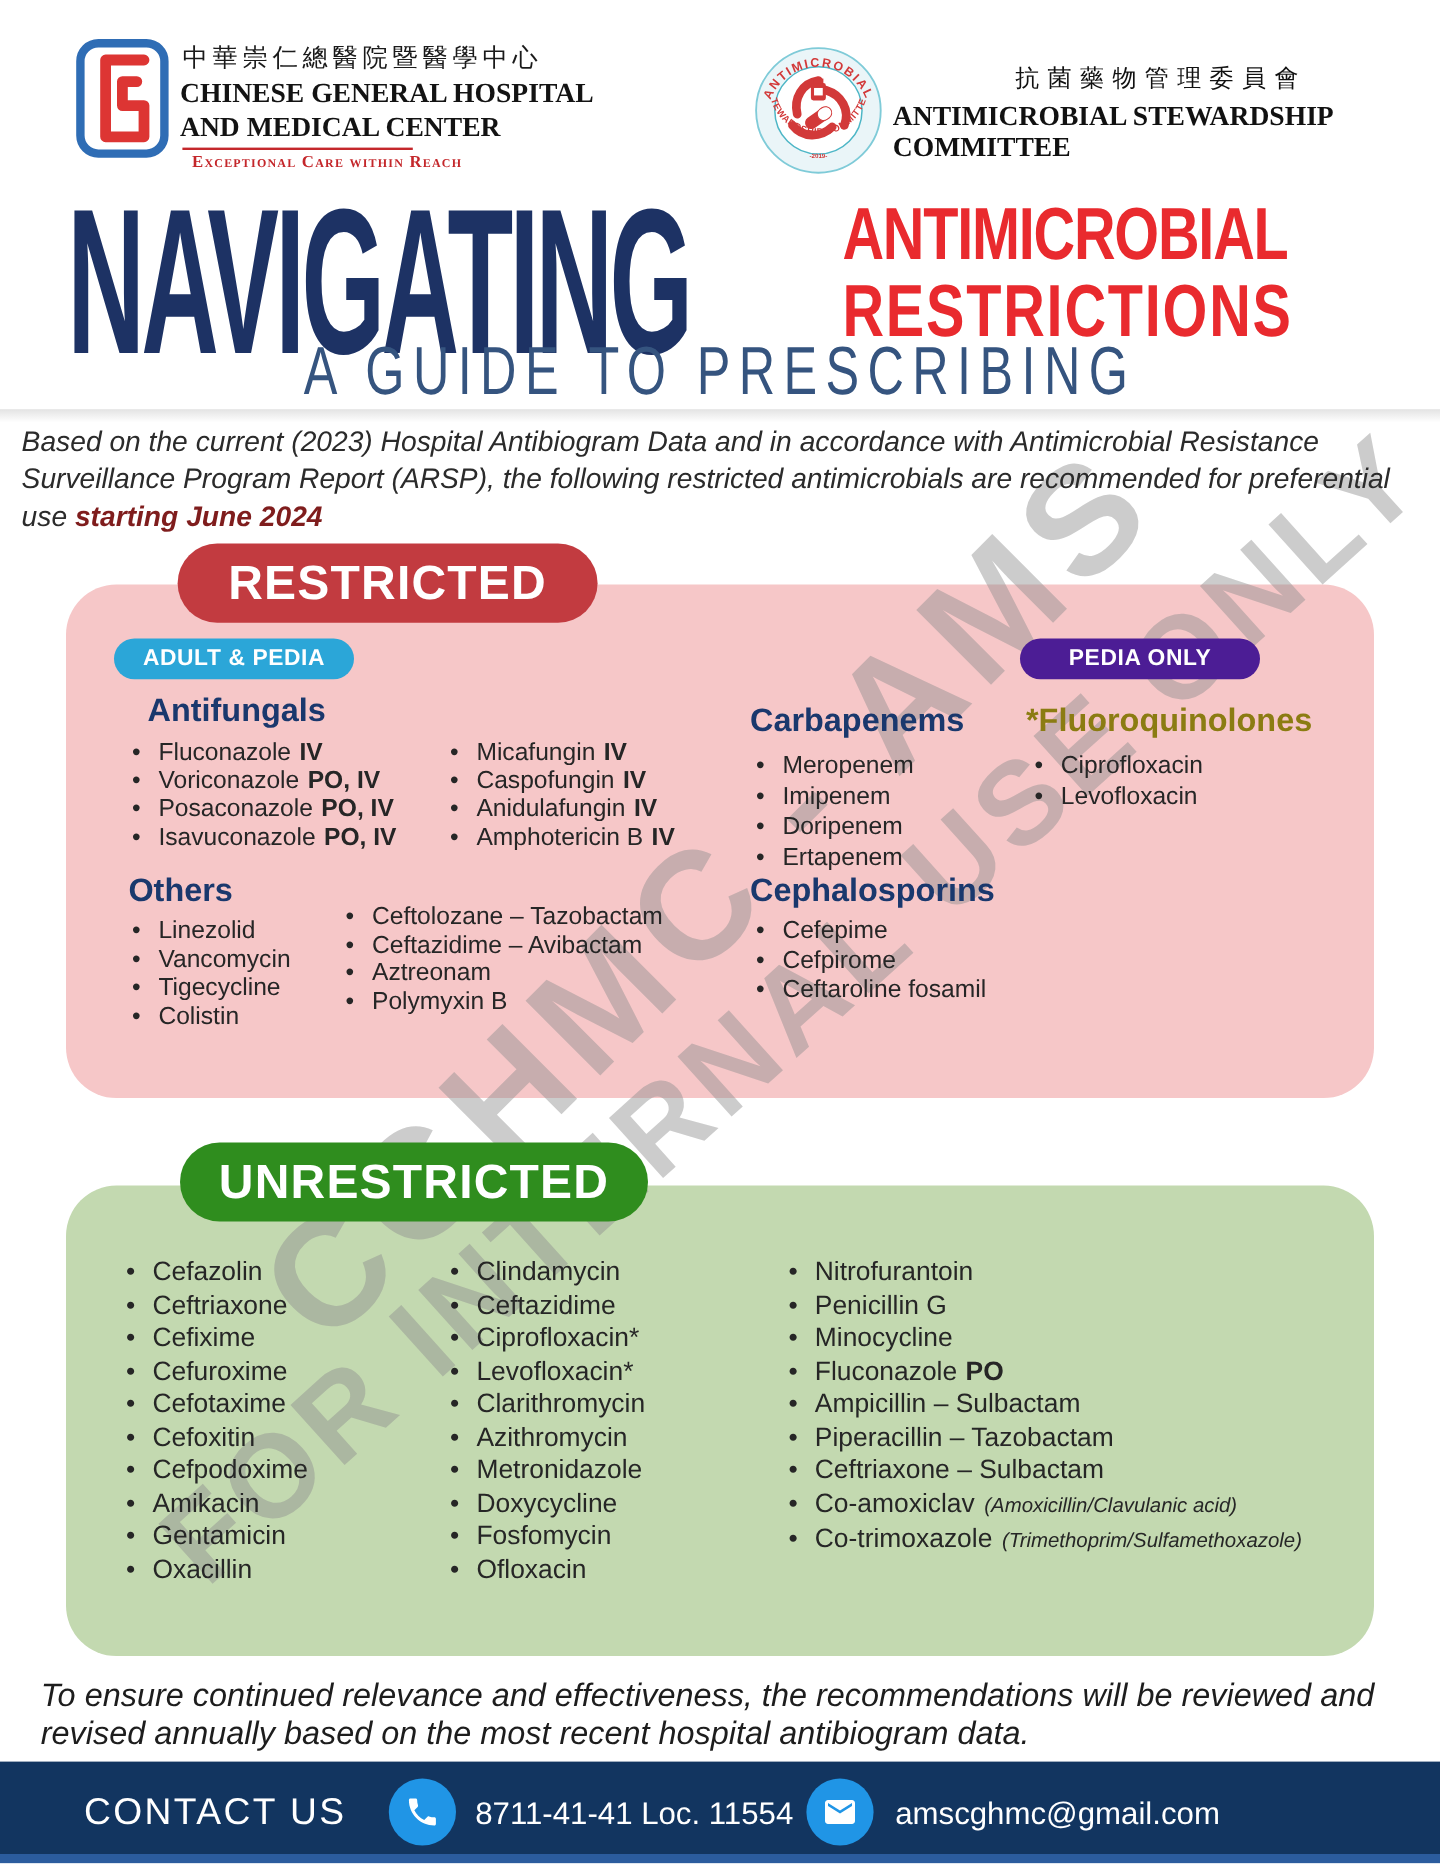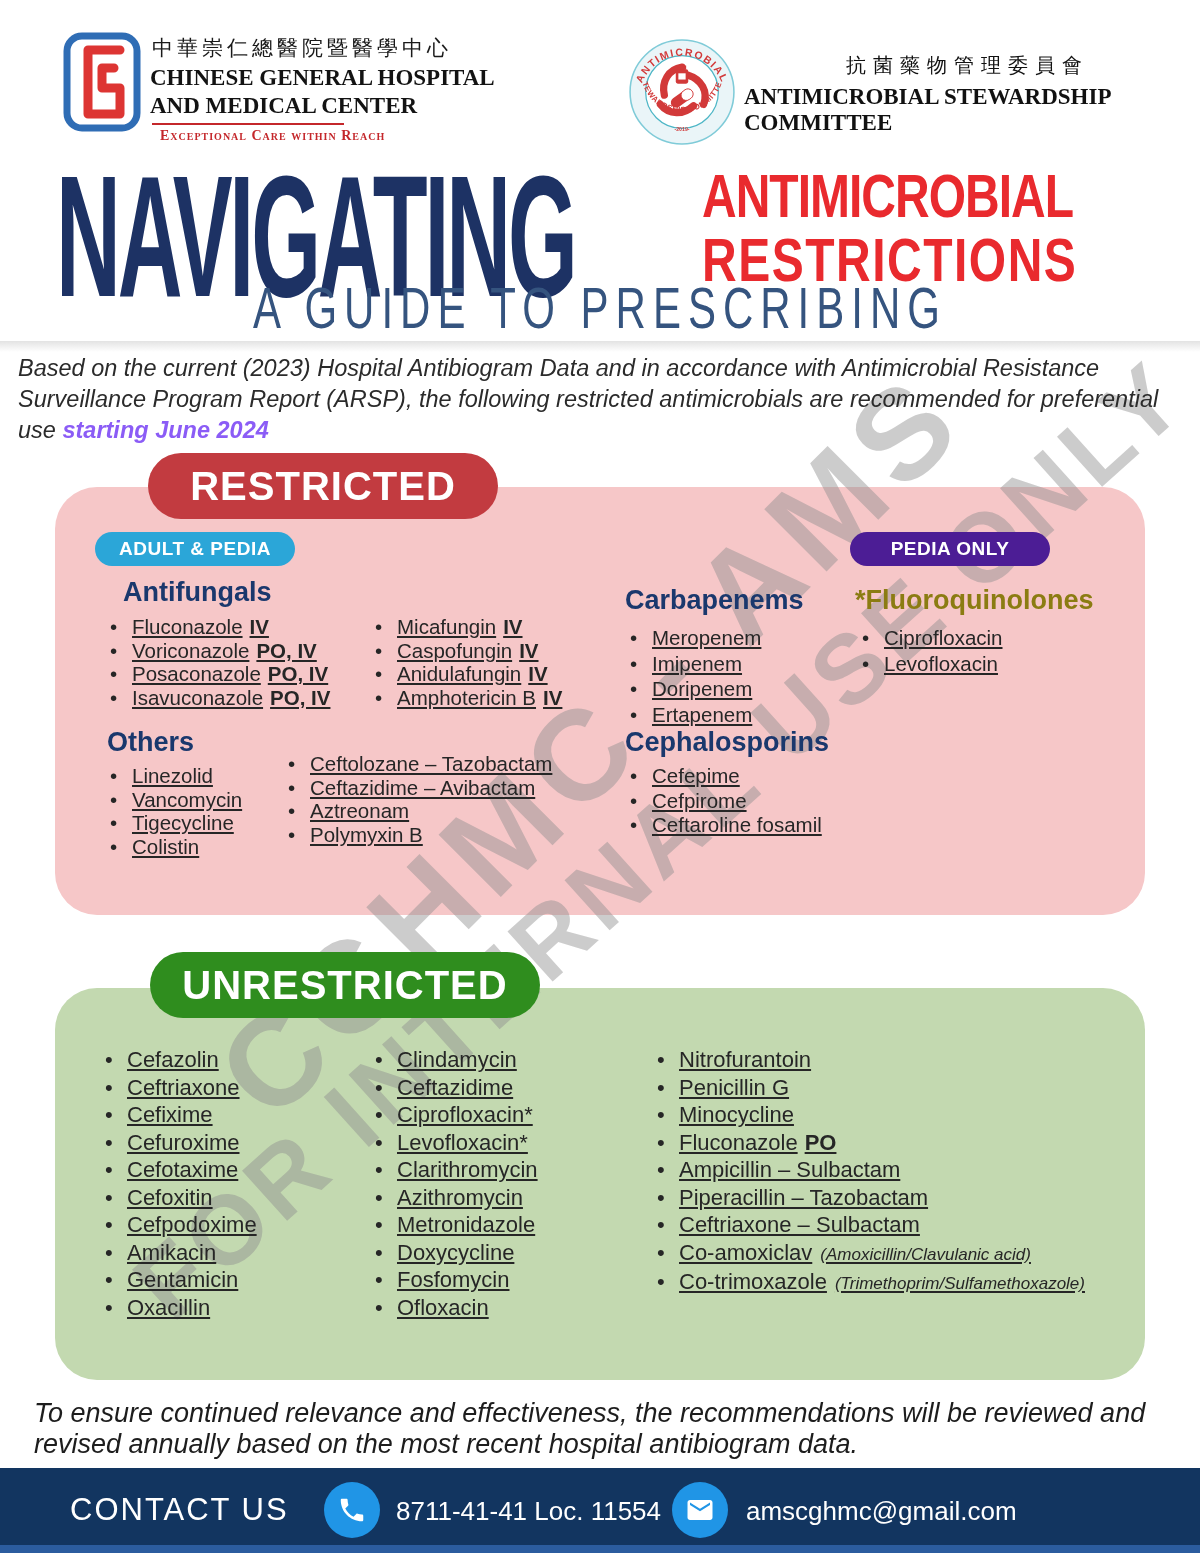--- a/index.html
+++ b/index.html
@@ -32,21 +32,21 @@
   .title-accent .l2{letter-spacing:1.5px;display:block;}
   .title-sub{left:0;top:277px;width:1200px;text-align:center;font-size:42px;letter-spacing:7px;
              color:#35547f;transform:scaleY(1.35);transform-origin:50% 0;z-index:2;}
 
   .divider{left:0;top:341px;width:1200px;height:11px;
            background:linear-gradient(#e3e3e3,rgba(255,255,255,0));}
 
   
   .intro{left:18px;top:353px;width:1165px;font-size:23.5px;font-style:italic;
          color:#2b2b2b;line-height:31px;z-index:2;}
-  .intro .hl{color:#8b5cf6;font-weight:bold;}
+  .intro .hl{color:#7f1d1d;font-weight:bold;}
 
   
   .wm{color:#8f8f8f;opacity:0.45;font-weight:bold;white-space:nowrap;pointer-events:none;z-index:1;}
   .wm1{left:590px;top:745px;font-size:128px;letter-spacing:10px;
        transform:translate(-50%,-50%) rotate(-45deg);}
   .wm2{left:660px;top:840px;font-size:98px;letter-spacing:6px;
        transform:translate(-50%,-50%) rotate(-42deg);}
 
   
   .badge{border-radius:33px;color:#fff;font-weight:bold;display:flex;align-items:center;
@@ -67,21 +67,21 @@
   .ghead{position:absolute;font-size:27px;font-weight:bold;color:#1a386d;}
   .ghead.olive{color:#8b7c12;}
   .g-antifungals{left:68px;top:90px;}
   .g-carbapenems{left:570px;top:98px;}
   .g-fluoro{left:800px;top:98px;}
   .g-others{left:52px;top:240px;}
   .g-ceph{left:570px;top:240px;}
 
   .dlist{position:absolute;list-style:none;margin:0;padding:0;font-size:20.5px;
          line-height:23.5px;color:#262626;}
-  .dlist li{padding-left:27px;position:relative;text-decoration:underline;}
+  .dlist li{padding-left:27px;position:relative;}
   .dlist li::before{content:"•";position:absolute;left:5px;}
   .l-af1{left:50px;top:128px;}
   .l-af2{left:315px;top:128px;}
   .l-carb{left:570px;top:138px;line-height:25.5px;}
   .l-fluoro{left:802px;top:138px;line-height:25.5px;}
   .l-oth1{left:50px;top:277px;}
   .l-oth2{left:228px;top:265px;}
   .l-ceph{left:570px;top:277px;line-height:24.5px;}
 
   .l-un{font-size:22px;line-height:27.5px;}

